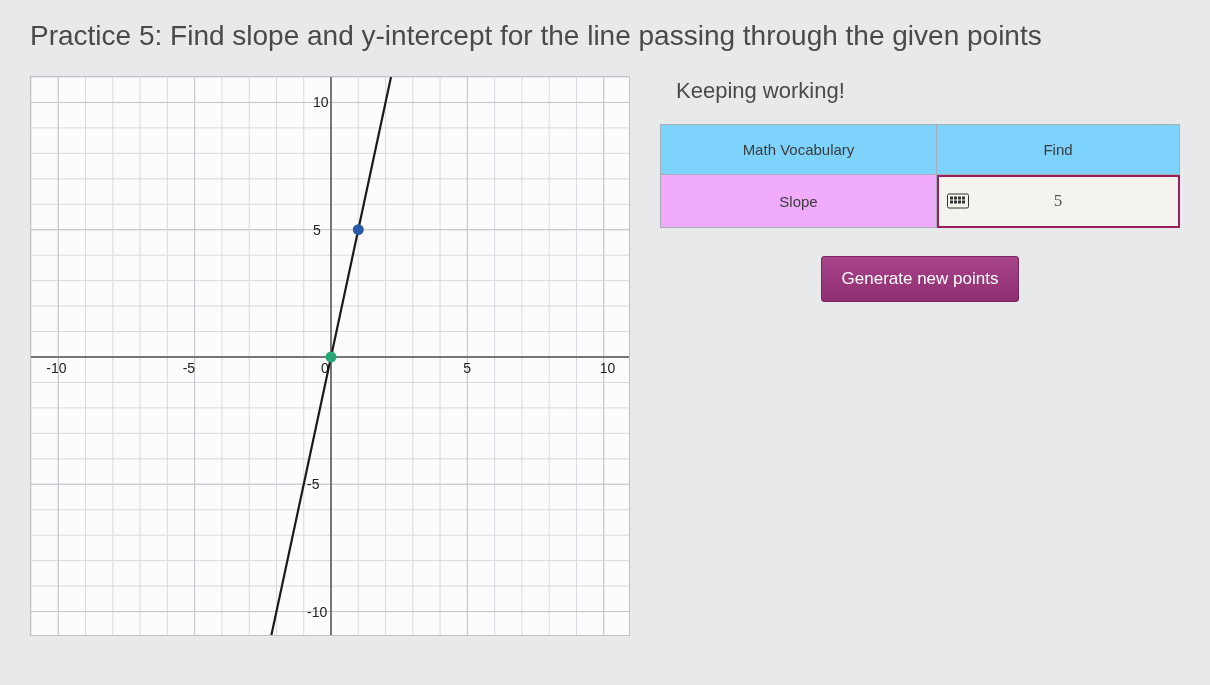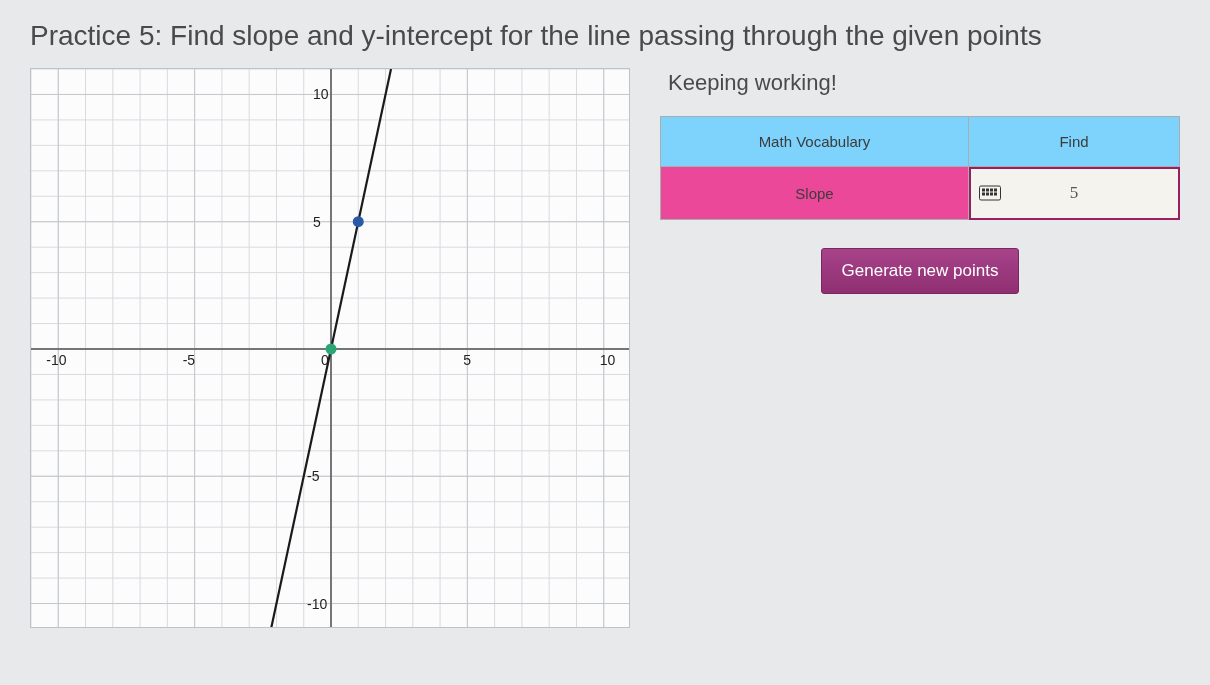--- a/index.html
+++ b/index.html
@@ -8,21 +8,21 @@
     padding: 20px 30px;
     font-family: Arial, Helvetica, sans-serif;
     background: #e8e9ea;
     width: 1210px;
     height: 685px;
     color: #3a3a3a;
   }
   .title {
     font-size: 28px;
     color: #4a4a4a;
-    margin-bottom: 16px;
+    margin-bottom: 24px;
     font-weight: 400;
   }
   .main {
     display: flex;
     gap: 30px;
   }
   .graph-box {
     width: 600px;
     height: 560px;
     background: #fcfcfc;
@@ -30,41 +30,41 @@
     position: relative;
     overflow: hidden;
   }
   .right-col {
     flex: 1;
     padding-top: 0;
   }
   .feedback {
     font-size: 22px;
     color: #4a4a4a;
-    margin: 2px 0 20px 8px;
+    margin: 2px 0 20px 16px;
   }
   table.vtab {
     border-collapse: collapse;
     width: 520px;
   }
   table.vtab th, table.vtab td {
     border: 1px solid #a8adb3;
     padding: 16px 10px;
     text-align: center;
     font-size: 15px;
   }
   table.vtab th {
     background: #7dd3fc;
     color: #3c3c3c;
     font-weight: 400;
   }
   table.vtab td.label {
-    background: #ec4899;
+    background: #f0abfc;
     color: #3c3c3c;
-    width: 308px;
+    width: 276px;
   }
   table.vtab td.val {
     background: #f5f3ee;
     color: #555;
     position: relative;
     font-family: "Times New Roman", serif;
     font-size: 17px;
   }
   table.vtab td.val.active {
     outline: 2px solid #9a1f5e;

